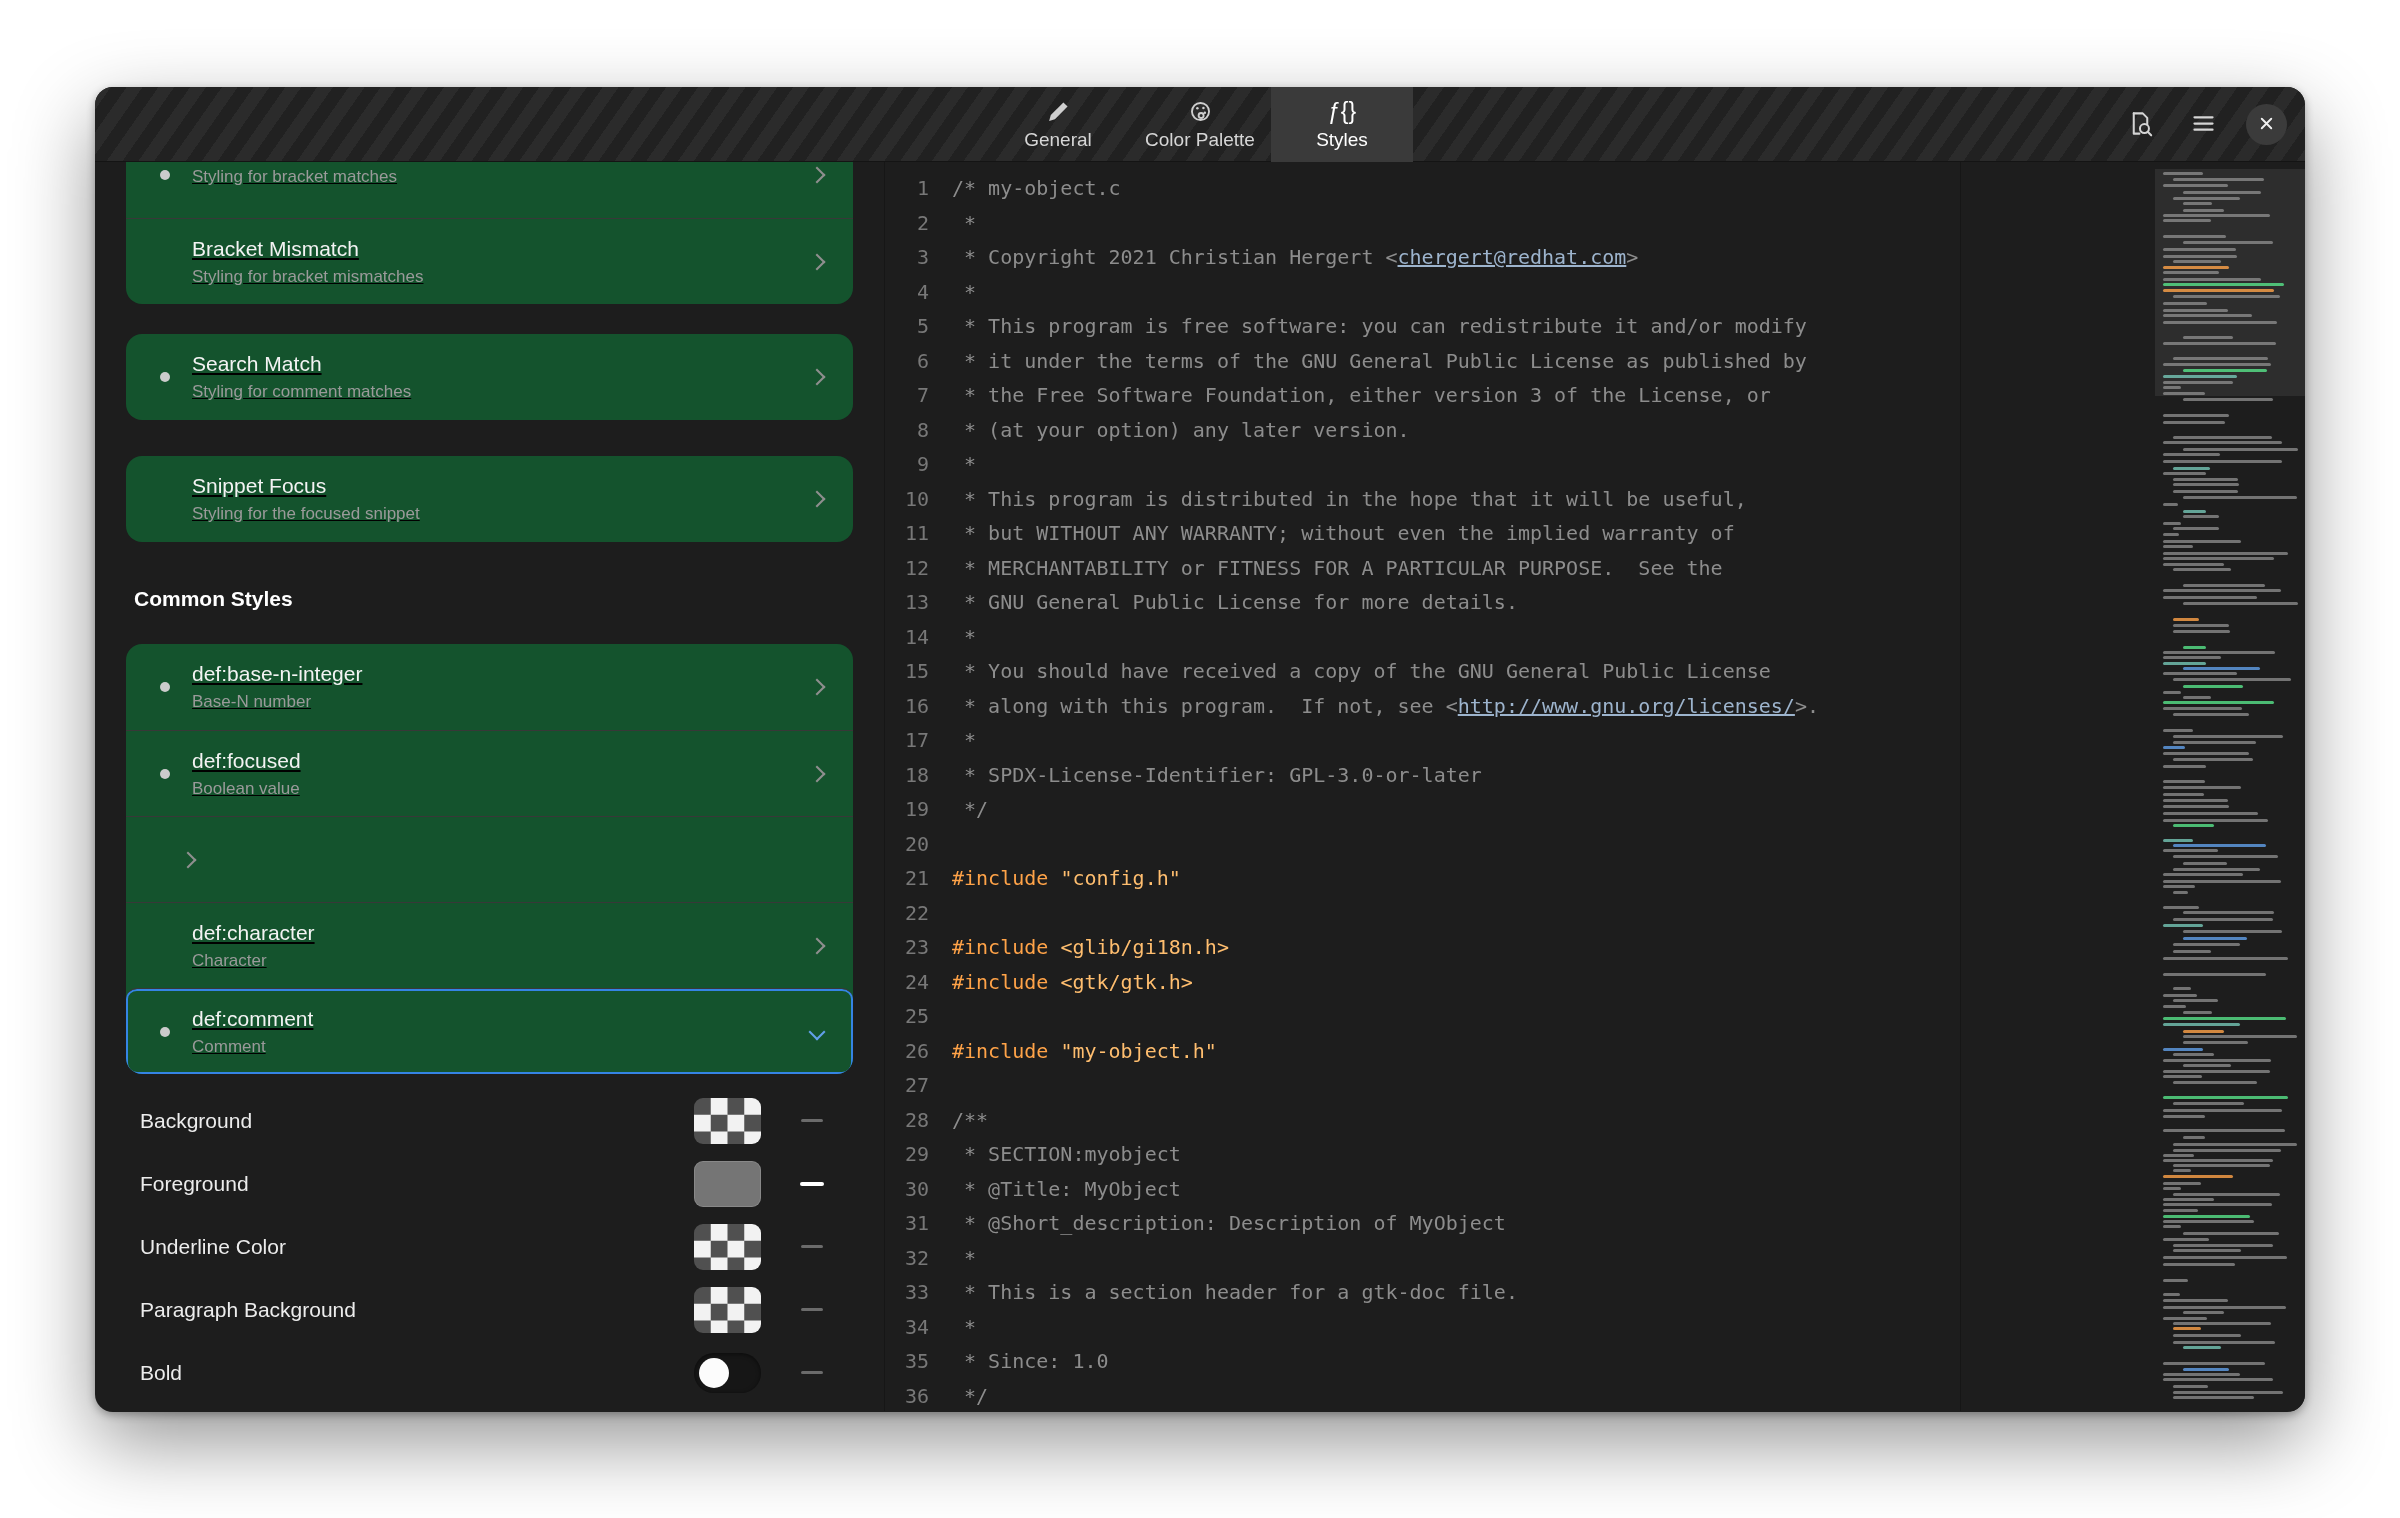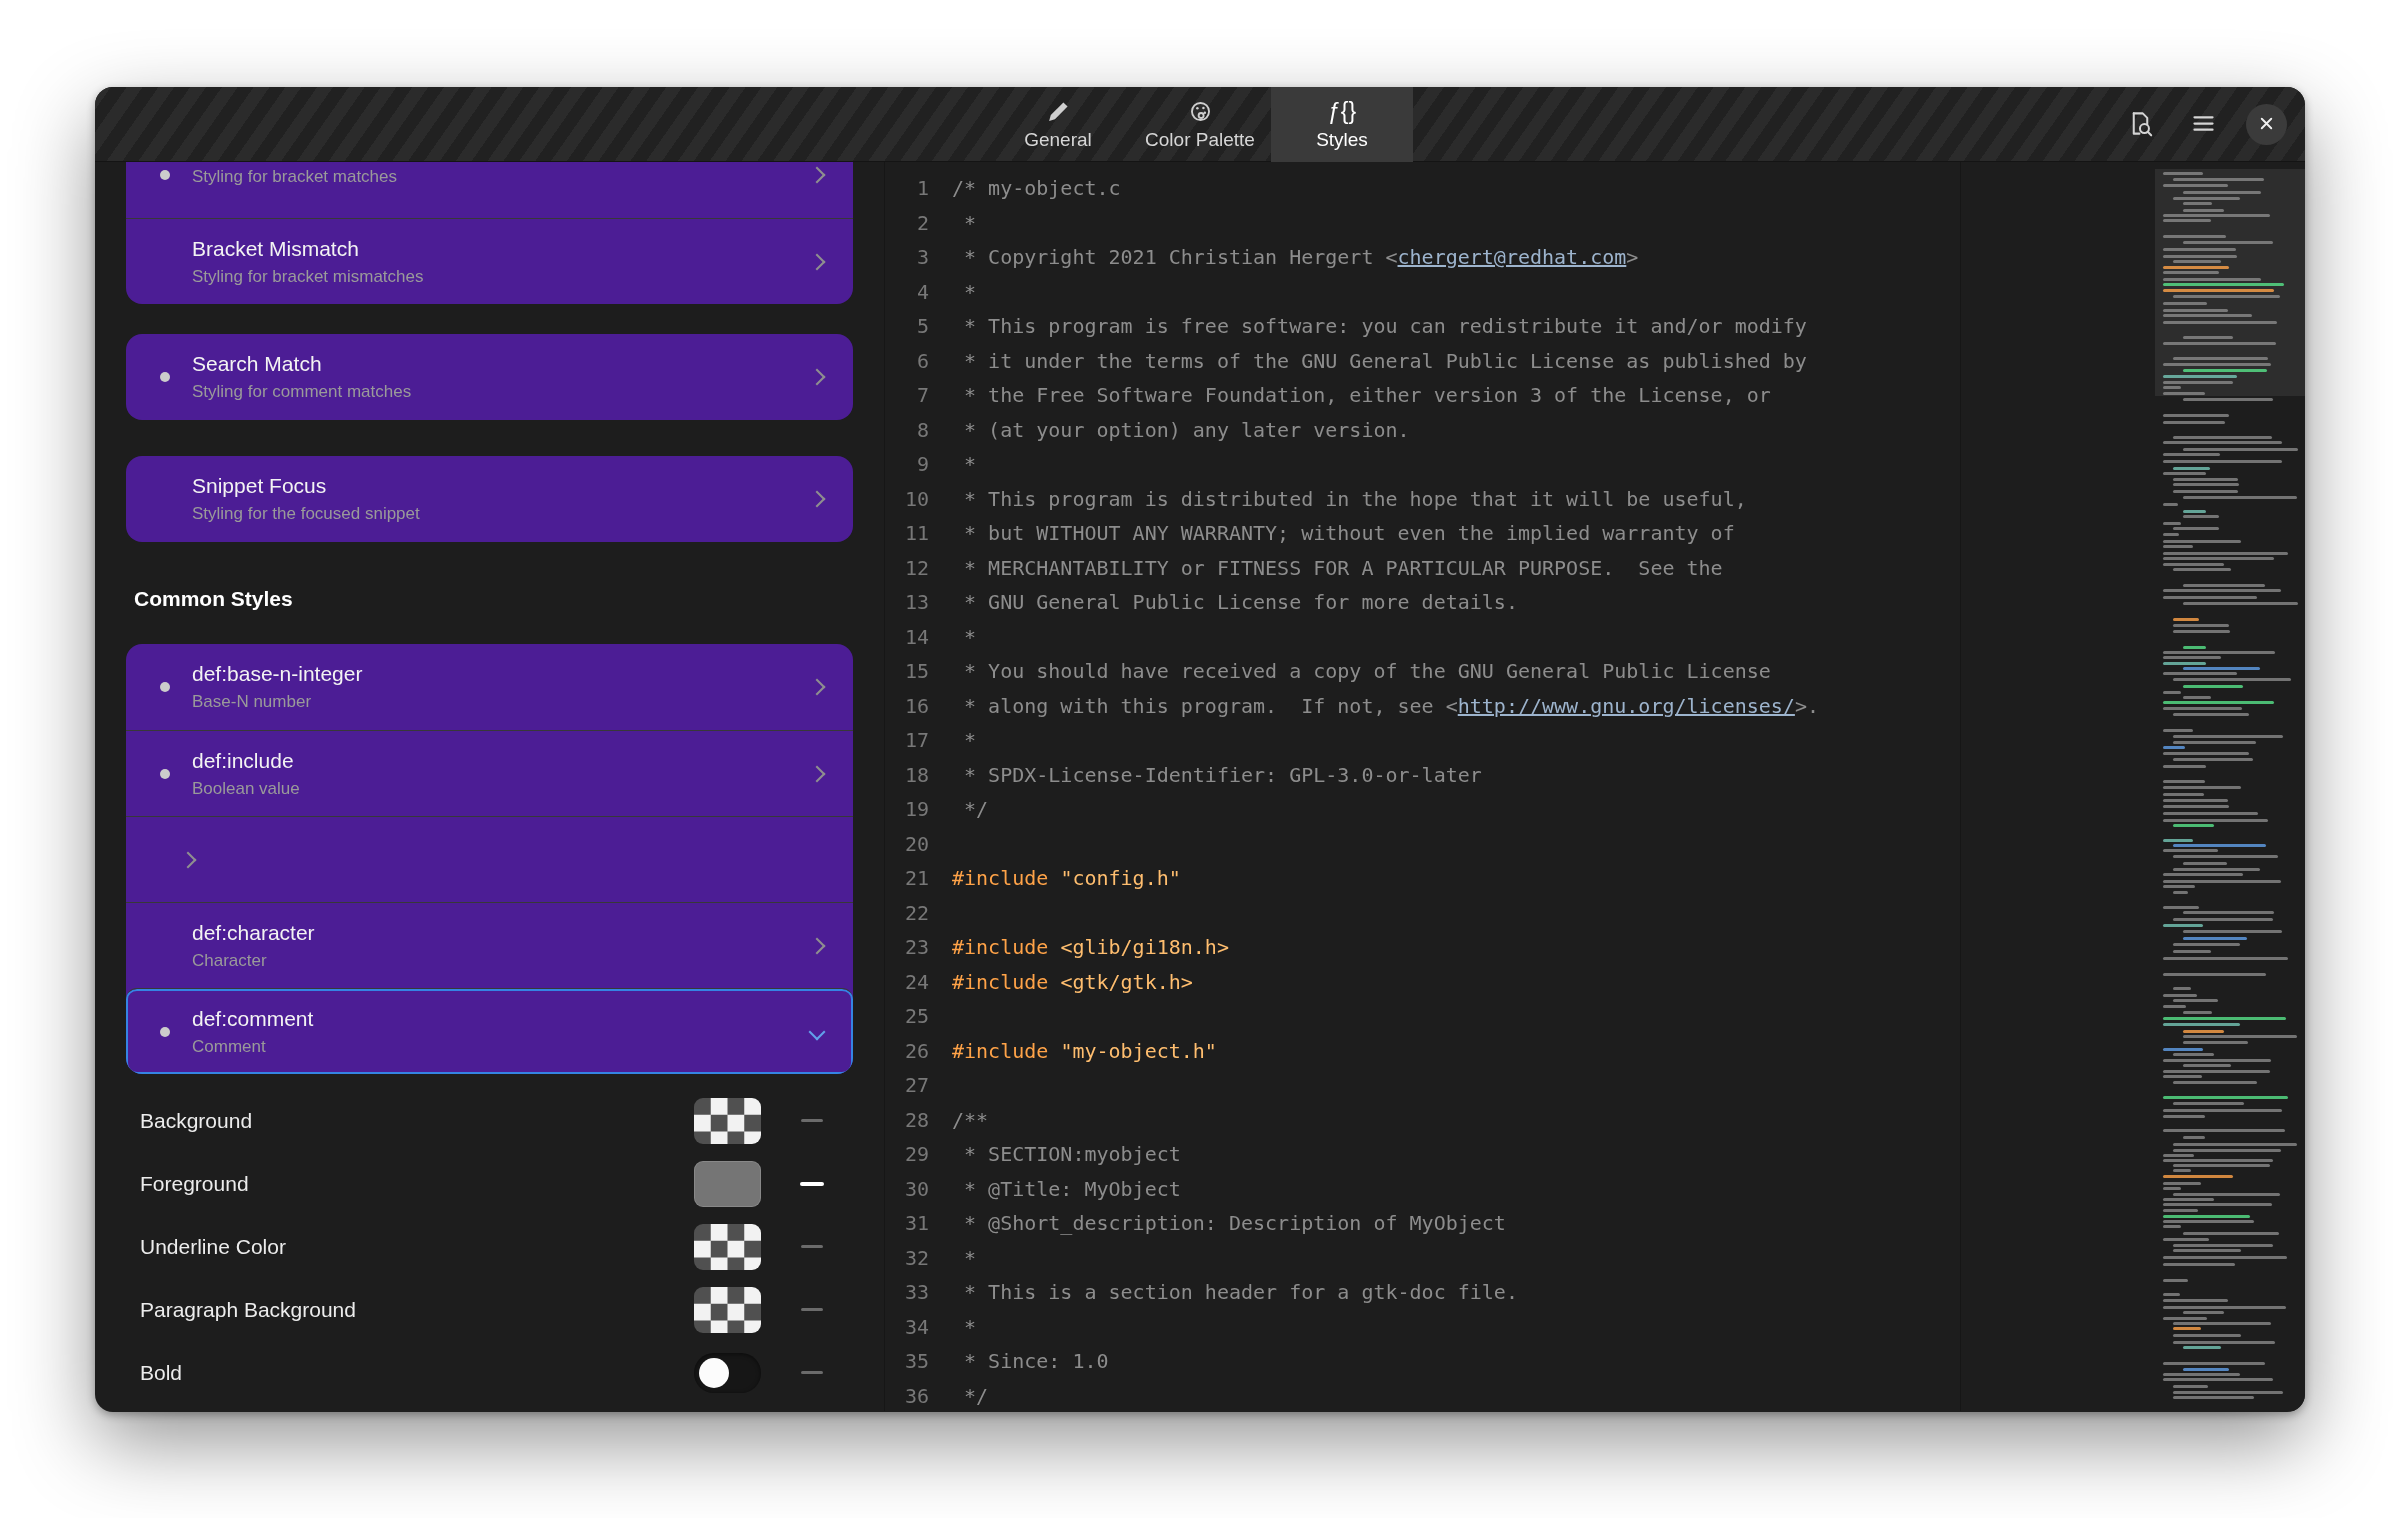--- a/index.html
+++ b/index.html
@@ -30,21 +30,21 @@
           display:flex; align-items:center; justify-content:center; cursor:pointer; }
   .hbtn.close { background:#3b3b3b; border-radius:50%; }
 
   
   .content { display:flex; height:calc(100% - 76px); }
 
   
   .sidebar { width:790px; border-right:1px solid #161616; position:relative; overflow:hidden; }
   .sidebar-scroll { position:absolute; inset:0; padding:0 31px; overflow:hidden; }
 
-  .card { background:#4c1d95; border-radius:16px; overflow:hidden; }
+  .card { background:#14532d; border-radius:16px; overflow:hidden;text-decoration:underline; }
   #top-groups .card:nth-child(1) { margin-top:-30px; }
   #top-groups .card:nth-child(2) { margin-top:30px; }
   #top-groups .card:nth-child(3) { margin-top:36px; }
   #common-group .card { margin-top:32px; }
 
   .srow { height:86px; display:flex; align-items:center; padding-right:30px; cursor:pointer; }
   .srow.sep { border-top:1px solid #383838; }
   .srow.selected { box-shadow:inset 0 0 0 2px var(--accent,#3584e4); border-radius:11px; }
   .dot { width:10px; height:10px; border-radius:50%; background:#cccccc; margin-left:34px; flex:none; }
   .srow-text { margin-left:22px; flex:1; display:flex; flex-direction:column; gap:4px; }
@@ -203,21 +203,21 @@
                   <span class="dot"></span>
                   <div class="srow-text">
                     <div class="srow-title">def:base-n-integer</div>
                     <div class="srow-sub">Base-N number</div>
                   </div>
                   <span class="chev"></span>
                 </div>
                 <div class="srow sep">
                   <span class="dot"></span>
                   <div class="srow-text">
-                    <div class="srow-title">def:include</div>
+                    <div class="srow-title">def:focused</div>
                     <div class="srow-sub">Boolean value</div>
                   </div>
                   <span class="chev"></span>
                 </div>
                 <div class="srow sep">
                   <span class="dot" style="visibility: hidden;"></span>
                   <span class="chev"></span>
                 </div>
                 <div class="srow sep">
                   <span class="dot" style="visibility: hidden;"></span>

